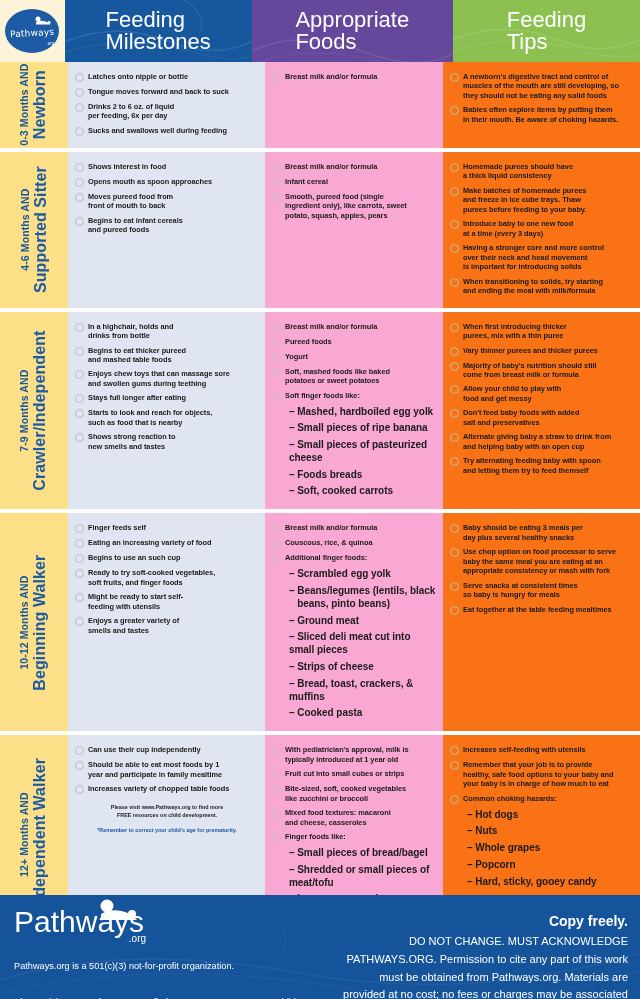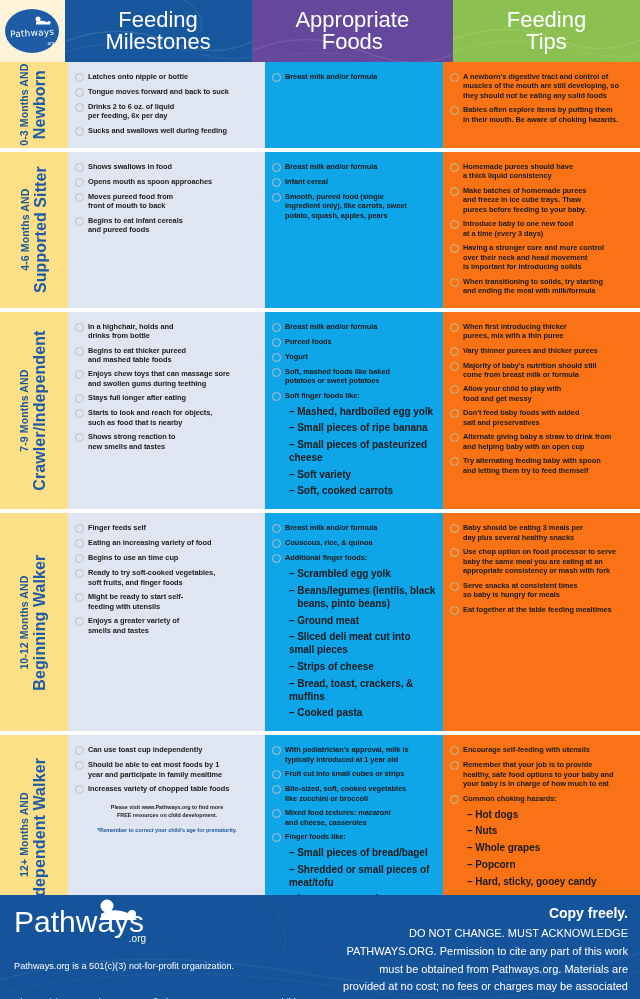--- a/index.html
+++ b/index.html
@@ -33,21 +33,21 @@
   }
   .logo-oval .lg-org {
     position:absolute; right:5px; bottom:7px; color:#fff; font-size:4.5px;
   }
   .hdr-col { display: flex; align-items: center; justify-content: center; position: relative; overflow:hidden;}
   .hdr-col .swoosh { position:absolute; inset:0; opacity:.22; }
   .hdr-milestones { width: 197px; background: #17579e; }
   .hdr-foods      { width: 212px; background: #65479b; }
   .hdr-tips       { width: 197px; background: #8cc152; }
   .hdr-title {
-    color: #ffffff; text-align: center; line-height: 1.02;
+    color: #ffffff; text-align: left; line-height: 1.02;
     font-size: 22px; font-weight: 400; position:relative; z-index:2;
     font-family: "Liberation Sans", sans-serif;
   }
   .hdr-title .l2 { display: block; }
 
   
   .row { display: flex; width: 640px; align-items: stretch; }
   .row-gap { height: 4px; background: #ffffff; width: 640px; }
 
   .side {
@@ -66,21 +66,21 @@
     color: #17579e; font-size: 10.5px; font-weight: bold; letter-spacing: .1px;
     line-height: 1.15;
   }
   .side-stage {
     color: #1d5ca4; font-size: 16px; font-weight: bold; letter-spacing: .1px;
     line-height: 1.2;
   }
 
   .col { padding: 10px 6px 7px 7px; }
   .col-milestones { width: 197px; background: #dfe5f1; flex: 0 0 197px; }
-  .col-foods      { width: 178px; background: #0ea5e9; flex: 0 0 178px; }
+  .col-foods      { width: 178px; background: #f9a8d4; flex: 0 0 178px; }
   .col-tips       { width: 197px; background: #f97316; flex: 0 0 197px; }
 
   .bullet { display: flex; align-items: flex-start; margin-bottom: 5px; }
   .circle {
     flex: 0 0 auto; width: 9px; height: 9px; border-radius: 50%;
     border: 1px solid #b9bfc9; background: transparent;
     margin-top: 1px; margin-right: 4px;
   }
   .col-foods .circle { border-color: #c6bcc9; }
   .col-tips .circle  { border-color: #b6c49c; }
@@ -112,21 +112,21 @@
   .footer .swoosh2 { position: absolute; inset: 0; opacity: .25; }
   .foot-left { width: 340px; padding: 12px 0 0 14px; position: relative; z-index: 2; }
   .foot-logo { color: #ffffff; font-size: 30px; line-height: 1; position: relative; display:inline-block;}
   .foot-logo .org { font-size: 10px; position: absolute; right: -2px; bottom: -7px; }
   .foot-logo .baby { position: absolute; top: -9px; right: 6px; width: 42px; height: 24px;}
   .foot-lines { margin-top: 16px; }
   .foot-lines div { color: #ffffff; font-size: 9.2px; line-height: 1.55; margin-top: 22px; }
   .foot-right {
     flex: 1; padding: 10px 12px 0 0; text-align: right; position: relative; z-index: 2;
   }
-  .copy-freely { color: #ffffff; font-size: 14px; font-weight: bold; margin-bottom: 4px; }
+  .copy-freely { color: #ffffff; font-size: 14px; font-weight: bold; margin-bottom: 4px; margin-top: 8px; }
   .legal { color: #ffffff; font-size: 11px; line-height: 1.62; }
   .copyright { color: #ffffff; font-size: 7.2px; margin-top: 1px; }
 </style>
 </head>
 <body>
 
 <div class="page">
 
   <div class="header">
     <div class="hdr-logo">
@@ -227,21 +227,21 @@
           <div class="side-inner">
             <div class="side-rot">
               <div class="side-stage">Supported Sitter</div>
               <div class="side-age">4-6 Months AND</div>
             </div>
           </div>
         </div>
         <div class="col col-milestones">
           <div class="bullet">
             <span class="circle"></span>
-            <div class="btext">Shows swallows in food</div>
+            <div class="btext">Shows interest in food</div>
           </div>
           <div class="bullet">
             <span class="circle"></span>
             <div class="btext">Opens mouth as spoon approaches</div>
           </div>
           <div class="bullet">
             <span class="circle"></span>
             <div class="btext">Moves pureed food from<br>front of mouth to back</div>
           </div>
           <div class="bullet">
@@ -339,21 +339,21 @@
             <span class="circle"></span>
             <div class="btext">Soft, mashed foods like baked<br>potatoes or sweet potatoes</div>
           </div>
           <div class="bullet">
             <span class="circle"></span>
             <div class="btext">Soft finger foods like:</div>
           </div>
           <div class="sub">– Mashed, hardboiled egg yolk</div>
           <div class="sub">– Small pieces of ripe banana</div>
           <div class="sub">– Small pieces of pasteurized cheese</div>
-          <div class="sub">– Soft variety</div>
+          <div class="sub">– Foods breads</div>
           <div class="sub">– Soft, cooked carrots</div>
         </div>
         <div class="col col-tips">
           <div class="bullet">
             <span class="circle"></span>
             <div class="btext">When first introducing thicker<br>purees, mix with a thin puree</div>
           </div>
           <div class="bullet">
             <span class="circle"></span>
             <div class="btext">Vary thinner purees and thicker purees</div>
@@ -394,21 +394,21 @@
           <div class="bullet">
             <span class="circle"></span>
             <div class="btext">Finger feeds self</div>
           </div>
           <div class="bullet">
             <span class="circle"></span>
             <div class="btext">Eating an increasing variety of food</div>
           </div>
           <div class="bullet">
             <span class="circle"></span>
-            <div class="btext">Begins to use an time cup</div>
+            <div class="btext">Begins to use an such cup</div>
           </div>
           <div class="bullet">
             <span class="circle"></span>
             <div class="btext">Ready to try soft-cooked vegetables,<br>soft fruits, and finger foods</div>
           </div>
           <div class="bullet">
             <span class="circle"></span>
             <div class="btext">Might be ready to start self-<br>feeding with utensils</div>
           </div>
           <div class="bullet">
@@ -462,21 +462,21 @@
           <div class="side-inner">
             <div class="side-rot">
               <div class="side-stage">Independent Walker</div>
               <div class="side-age">12+ Months AND</div>
             </div>
           </div>
         </div>
         <div class="col col-milestones">
           <div class="bullet">
             <span class="circle"></span>
-            <div class="btext">Can use toast cup independently</div>
+            <div class="btext">Can use their cup independently</div>
           </div>
           <div class="bullet">
             <span class="circle"></span>
             <div class="btext">Should be able to eat most foods by 1<br>year and participate in family mealtime</div>
           </div>
           <div class="bullet">
             <span class="circle"></span>
             <div class="btext">Increases variety of chopped table foods</div>
           </div>
           <div class="footnote">
@@ -506,21 +506,21 @@
             <div class="btext">Finger foods like:</div>
           </div>
           <div class="sub">– Small pieces of bread/bagel</div>
           <div class="sub">– Shredded or small pieces of meat/tofu</div>
           <div class="sub">– Low sugar cereal</div>
           <div class="sub">– Soft fish</div>
         </div>
         <div class="col col-tips">
           <div class="bullet">
             <span class="circle"></span>
-            <div class="btext">Encourage self-feeding with utensils</div>
+            <div class="btext">Increases self-feeding with utensils</div>
           </div>
           <div class="bullet">
             <span class="circle"></span>
             <div class="btext">Remember that your job is to provide<br>healthy, safe food options to your baby and<br>your baby is in charge of how much to eat</div>
           </div>
           <div class="bullet">
             <span class="circle"></span>
             <div class="btext">Common choking hazards:</div>
           </div>
           <div class="sub">– Hot dogs</div>

